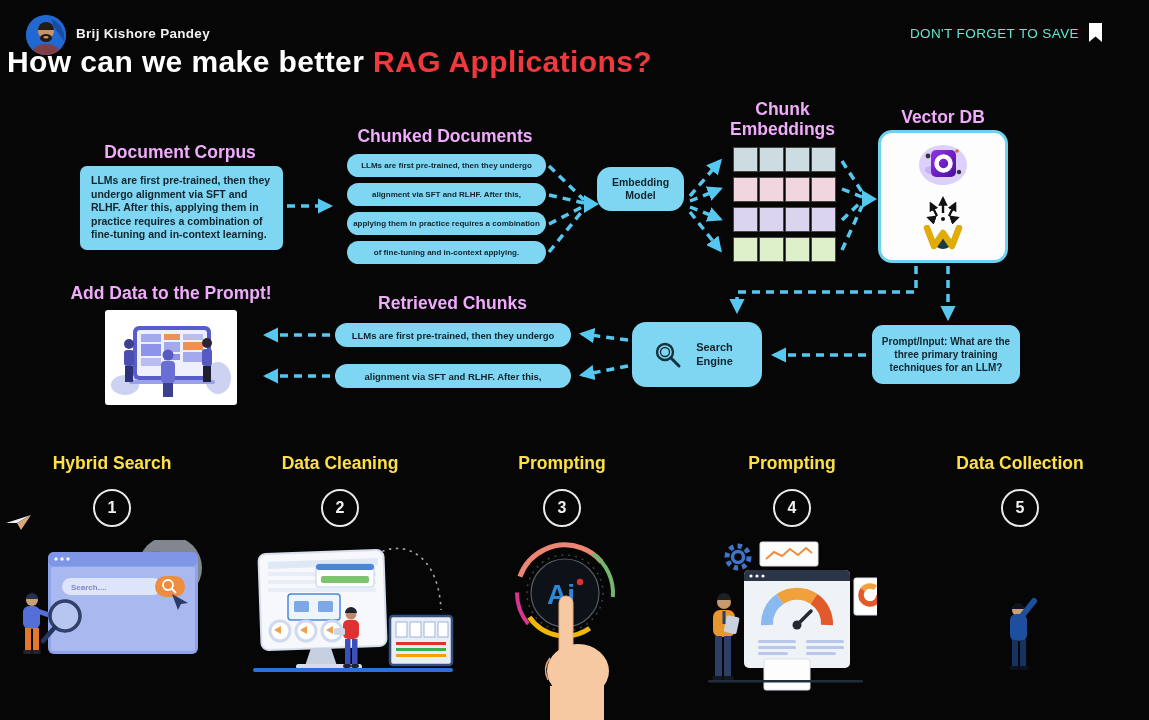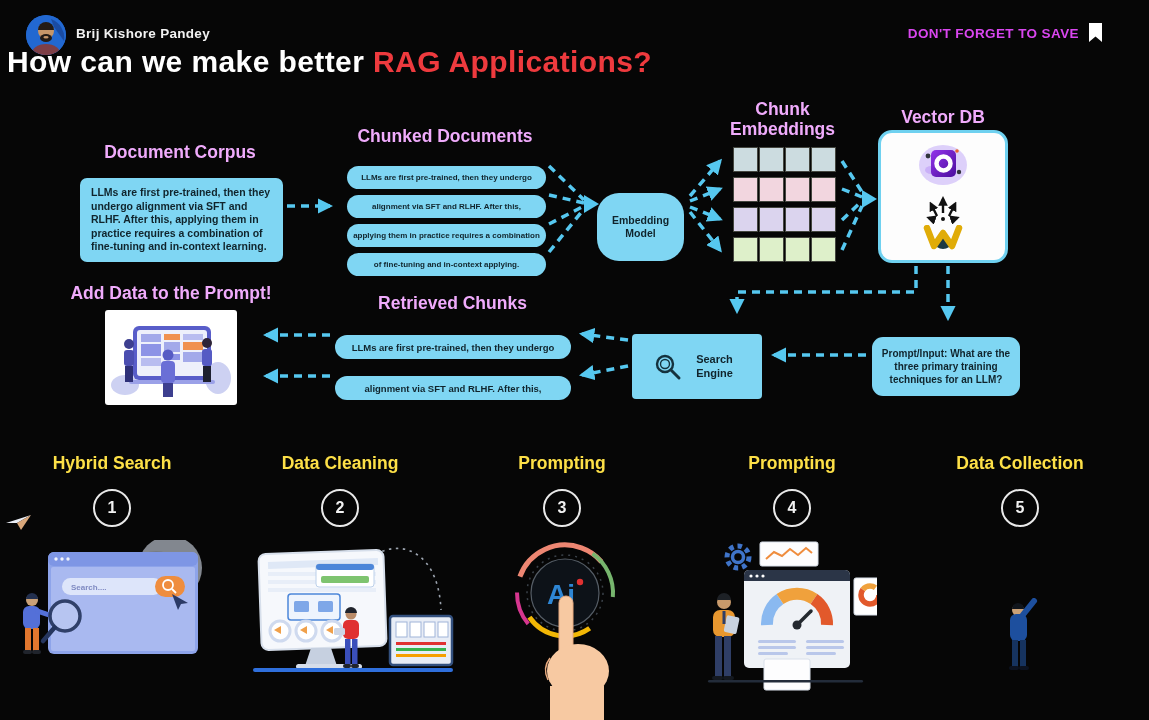--- a/index.html
+++ b/index.html
@@ -4,35 +4,35 @@
 <style>
   html,body{margin:0;padding:0;background:#000;}
   .stage{position:relative;width:1149px;height:720px;background:#060606;overflow:hidden;
          font-family:"Liberation Sans",sans-serif;}
   .abs{position:absolute;}
   
   .avatar{position:absolute;left:26px;top:15px;width:40px;height:40px;border-radius:50%;
           overflow:hidden;background:#2268d1;}
   .hd-name{position:absolute;left:76px;top:26px;color:#f2f2f2;font-size:13.5px;font-weight:700;letter-spacing:.3px;}
   .save-wrap{position:absolute;right:46px;top:23px;display:flex;align-items:center;gap:9px;}
-  .save-text{color:#d946ef;font-size:13.5px;font-weight:700;letter-spacing:.4px;}
+  .save-text{color:#5eead4;font-size:13.5px;font-weight:400;letter-spacing:.4px;}
   .title{position:absolute;left:0;top:45px;width:100%;
          font-size:30px;font-weight:800;color:#fff;letter-spacing:.4px;margin-left:7px;}
   .title .red{color:#ee3a3e;}
   
   .sec-heading{position:absolute;color:#f0abfc;font-weight:700;font-size:17.5px;text-align:center;line-height:1.15;}
   
   .bluebx{position:absolute;background:#7fd6f3;color:#10242c;font-weight:700;
-          display:flex;align-items:center;justify-content:center;text-align:center;margin-top:12px;}
+          display:flex;align-items:center;justify-content:center;text-align:center;}
   .corpus-box{left:80px;top:166px;width:203px;height:84px;border-radius:7px;
               font-size:10.5px;line-height:1.3;padding:6px 11px;box-sizing:border-box;text-align:left;}
   .pill{height:23px;border-radius:12px;font-size:8px;left:347px;width:199px;}
   .rpill{height:24px;border-radius:12px;font-size:9.5px;left:335px;width:236px;}
-  .emb-box{left:597px;top:181px;width:87px;height:68px;border-radius:22px;font-size:10.5px;line-height:1.25;}
-  .search-box{left:632px;top:322px;width:130px;height:65px;border-radius:4px;font-size:11px;gap:7px;line-height:1.25;}
+  .emb-box{left:597px;top:167px;width:87px;height:44px;border-radius:14px;font-size:10.5px;line-height:1.25;}
+  .search-box{left:632px;top:322px;width:130px;height:65px;border-radius:14px;font-size:11px;gap:7px;line-height:1.25;}
   .prompt-box{left:872px;top:325px;width:148px;height:59px;border-radius:11px;font-size:10px;line-height:1.32;padding:4px 8px;box-sizing:border-box;}
   
   .emb-grid{position:absolute;left:733px;top:147px;display:flex;flex-direction:column;gap:5px;}
   .emb-row{display:flex;gap:1px;}
   .emb-cell{width:25px;height:25px;border:1.5px solid #44463f;box-sizing:border-box;}
   
   .vdb-box{position:absolute;left:878px;top:130px;width:130px;height:133px;background:#fdfdfd;
            border:3px solid #6fd1f0;border-radius:14px;box-sizing:border-box;
            display:flex;flex-direction:column;align-items:center;justify-content:space-between;padding:7px 0 9px;}
   

